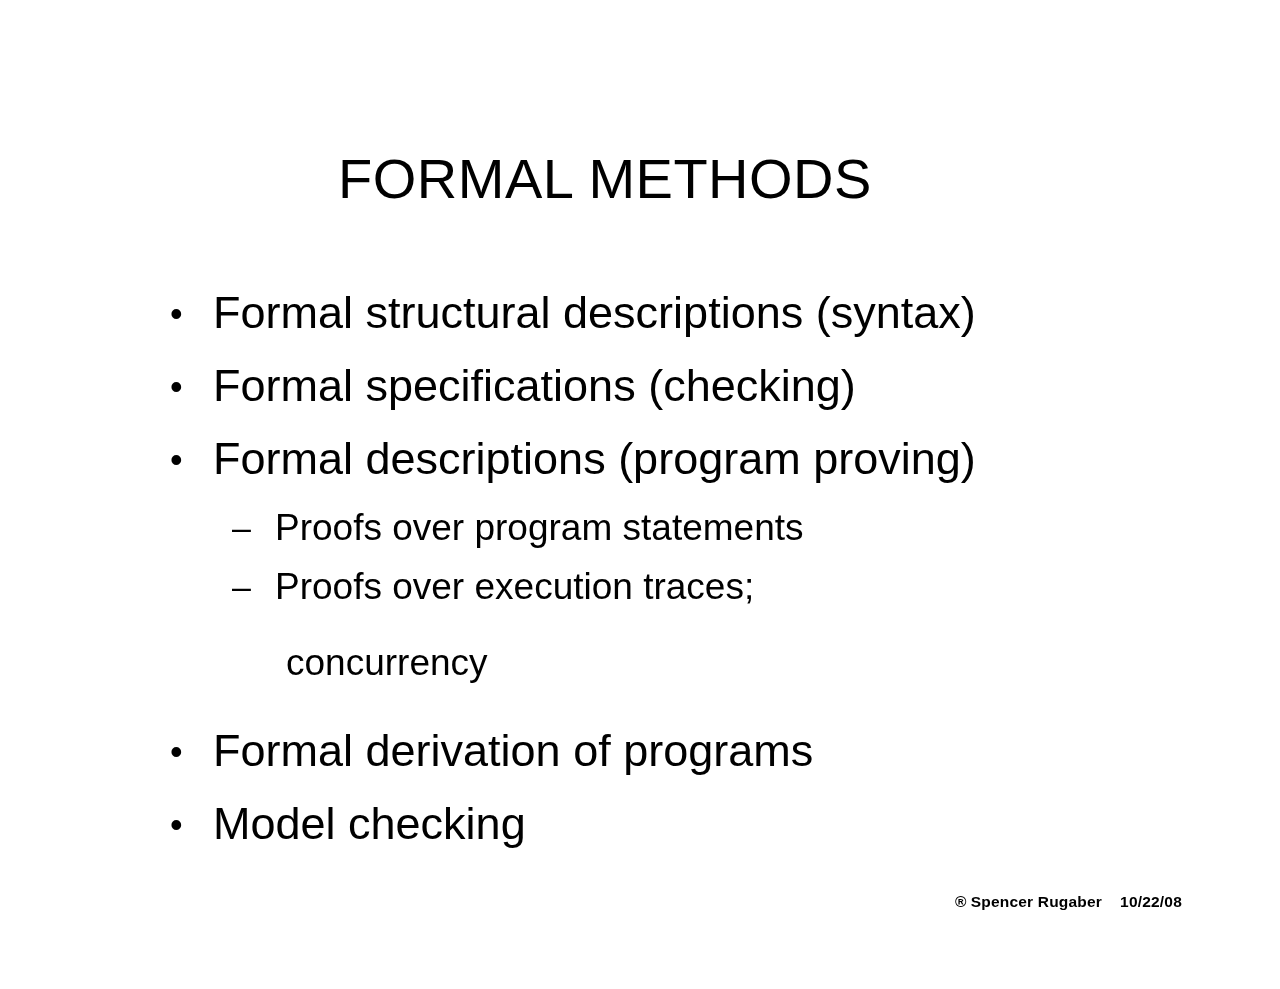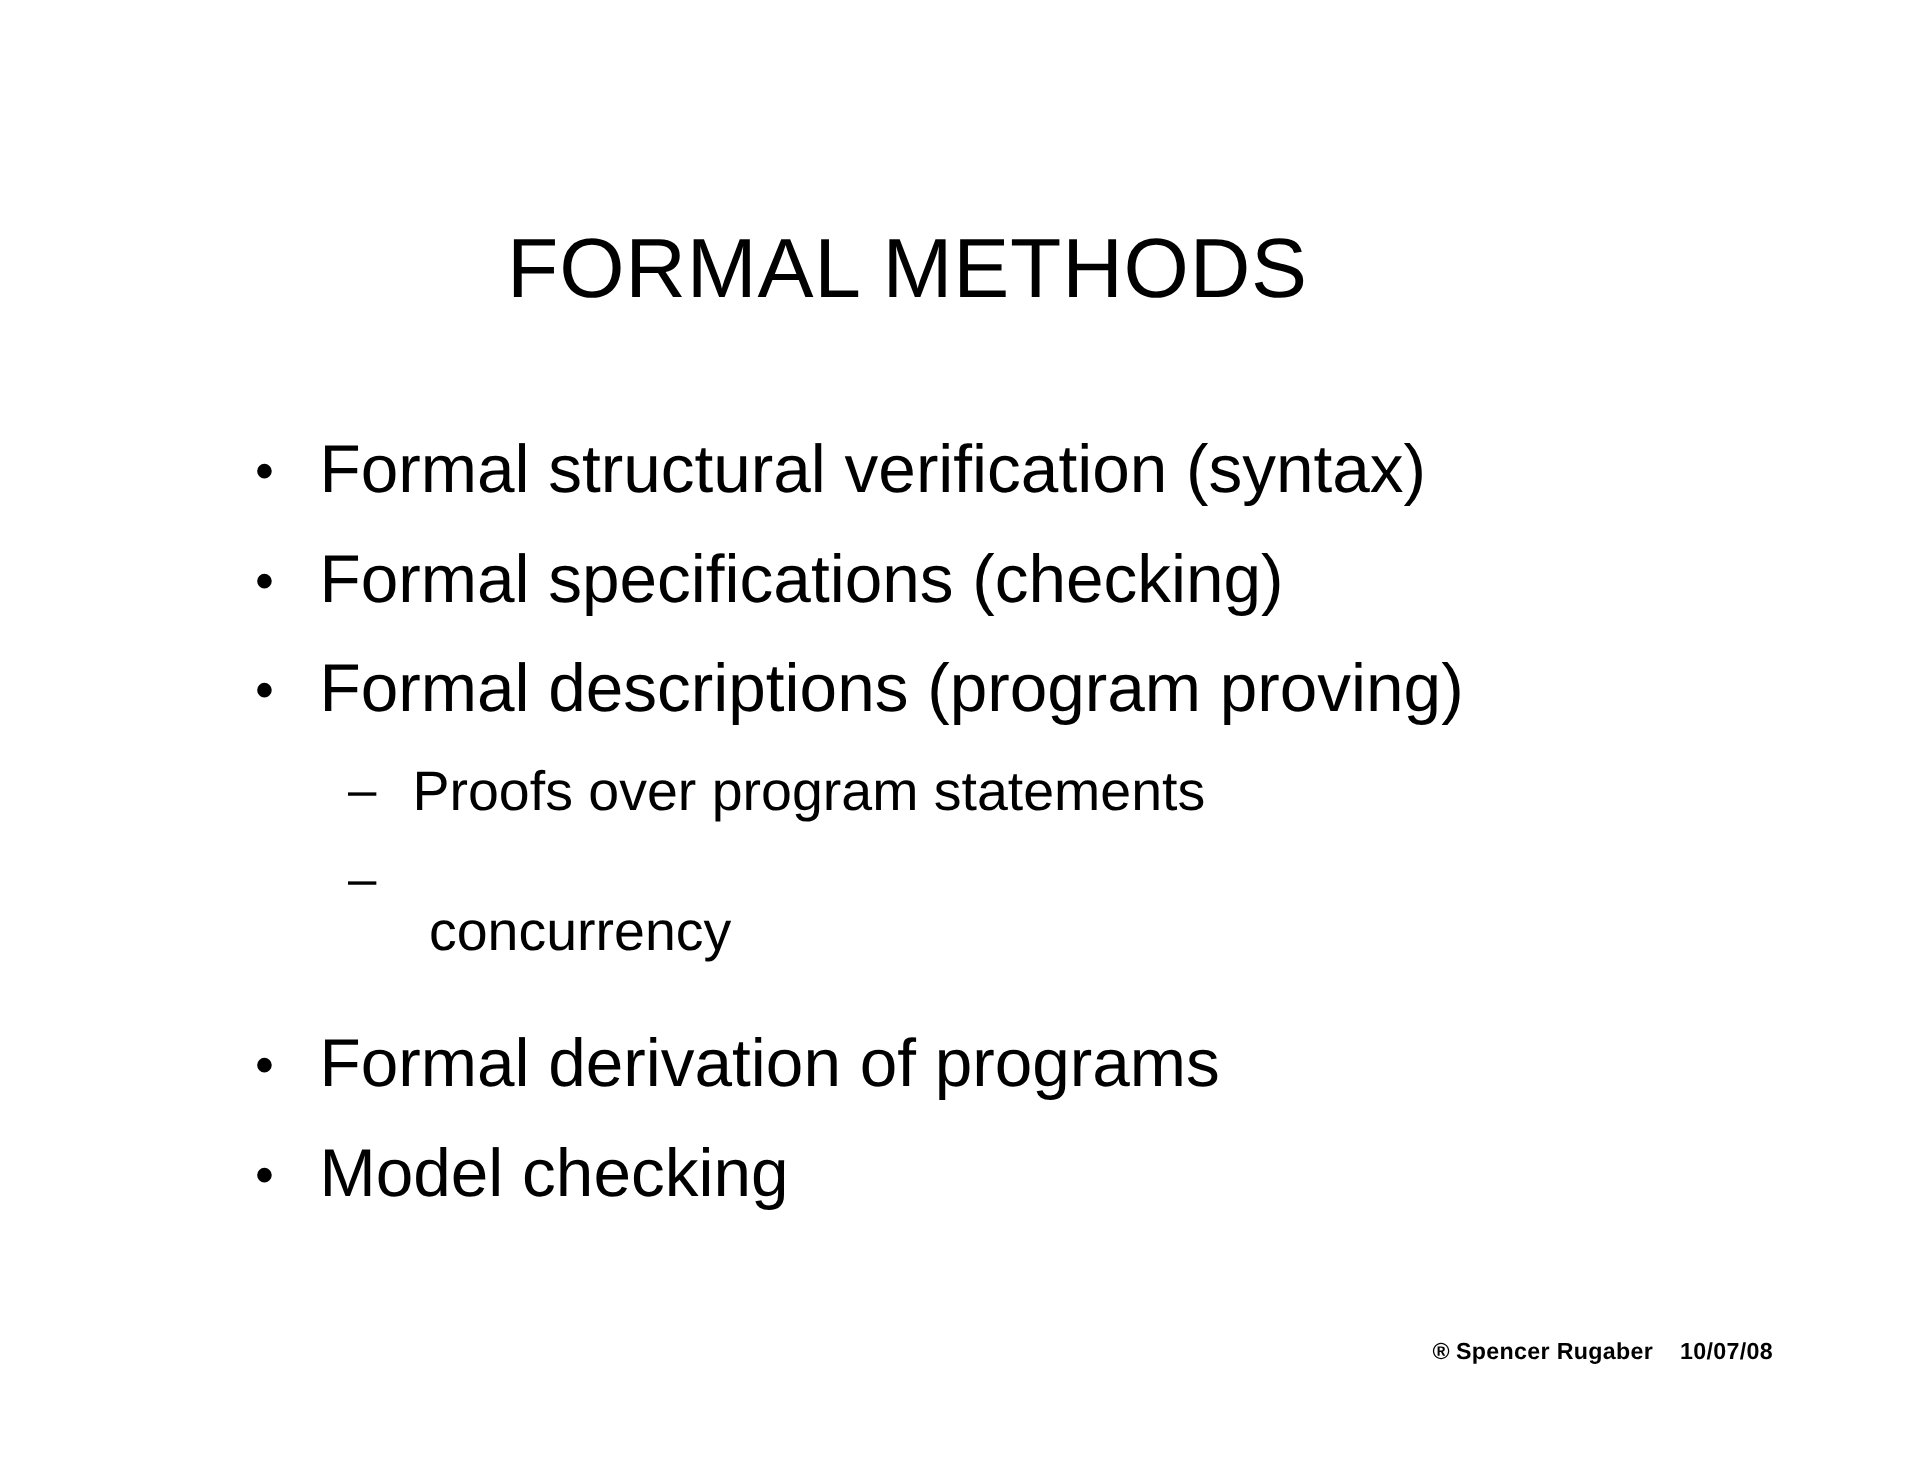--- a/index.html
+++ b/index.html
@@ -120,56 +120,56 @@
 <div class="slide">
 
   <div class="title-block">
     <span class="title-text">FORMAL METHODS</span>
   </div>
 
   <div class="body-block">
 
     <div class="bullet-row level1">
       <span class="marker">•</span>
-      <span class="bullet-text">Formal structural verification (syntax)</span>
+      <span class="bullet-text">Formal structural descriptions (syntax)</span>
     </div>
 
     <div class="bullet-row level1">
       <span class="marker">•</span>
       <span class="bullet-text">Formal specifications (checking)</span>
     </div>
 
     <div class="bullet-row level1">
       <span class="marker">•</span>
       <span class="bullet-text">Formal descriptions (program proving)</span>
     </div>
 
     <div class="bullet-row level2">
       <span class="marker">–</span>
       <span class="bullet-text">Proofs over program statements</span>
     </div>
 
     <div class="bullet-row level2">
       <span class="marker">–</span>
-      <span class="bullet-text"><span class="wrap-line">concurrency</span></span>
+      <span class="bullet-text"><span>Proofs over execution traces;</span><span class="wrap-line">concurrency</span></span>
     </div>
 
     <div class="spacer-after"></div>
 
     <div class="bullet-row level1">
       <span class="marker">•</span>
       <span class="bullet-text">Formal derivation of programs</span>
     </div>
 
     <div class="bullet-row level1">
       <span class="marker">•</span>
       <span class="bullet-text">Model checking</span>
     </div>
 
   </div>
 
   <div class="footer">
     <span class="copyright">®</span>
     <span class="author">Spencer Rugaber</span>
-    <span class="date">10/07/08</span>
+    <span class="date">10/22/08</span>
   </div>
 
 </div>
 
 </body></html>

